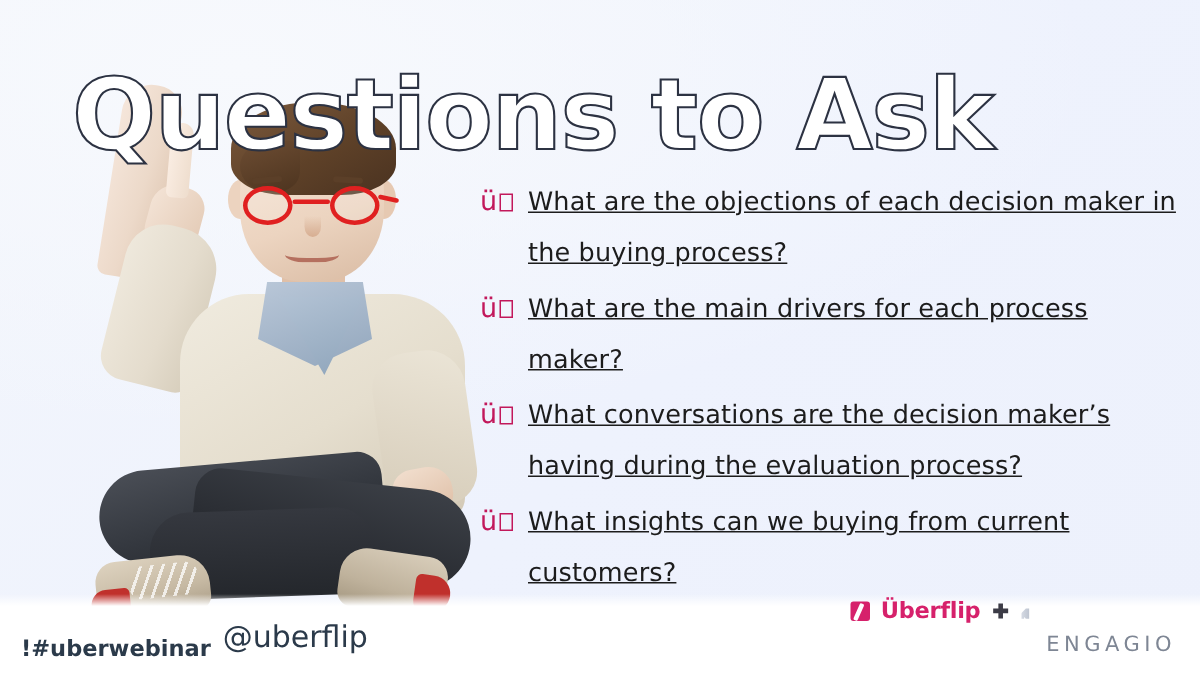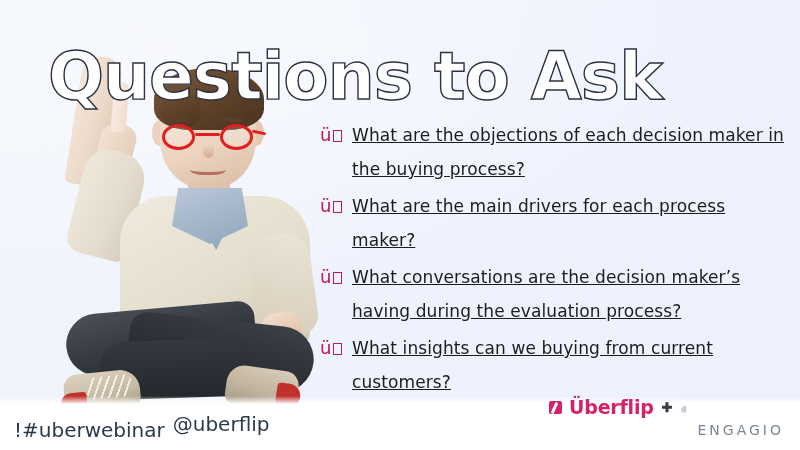--- a/index.html
+++ b/index.html
@@ -267,22 +267,23 @@
     content:""; position:absolute; left:0; top:-8px;
     width:800px; height:8px;
     background:linear-gradient(180deg,rgba(255,255,255,0),#ffffff);
   }
   .foot-left {
     position:absolute; left:14px; bottom:8px;
     display:flex; align-items:baseline; gap:8px;
     z-index:13;
   }
   .hashtag {
-    font-size:20px; color:#2b3a4a;
-    font-family:"DejaVu Sans","Liberation Sans",sans-serif;
+    font-size:15px; color:#2b3a4a;
+    font-family:"DejaVu Sans","Liberation Sans",sans-serif;
+    font-weight:bold;
   }
   .handle {
     font-size:20px; color:#2b3a4a;
     position:relative; top:-6px;
     font-family:"DejaVu Sans","Liberation Sans",sans-serif;
   }
 
   .foot-right {
     position:absolute; right:16px; bottom:12px;
     display:flex; align-items:center; gap:7px;
@@ -291,21 +292,21 @@
   .uf-mark {
     width:13px; height:13px; background:#d6216b;
     border-radius:2px; position:relative;
   }
   .uf-mark:after {
     content:""; position:absolute; left:4px; top:1px;
     width:3px; height:12px; background:#fff;
     transform:rotate(24deg); border-radius:1px;
   }
   .uf-name {
-    font-size:19px; font-weight:bold; color:#d6216b;
+    font-size:15px; font-weight:bold; color:#d6216b;
     letter-spacing:-.2px;
     font-family:"DejaVu Sans","Liberation Sans",sans-serif;
   }
   .plus {
     font-size:13px; color:#3b3b46; font-weight:bold;
     margin:0 1px;
   }
   .eng-mark {
     width:10px; height:11px;
     background:linear-gradient(90deg,#cdd3de 0%,#9aa3b4 100%);

